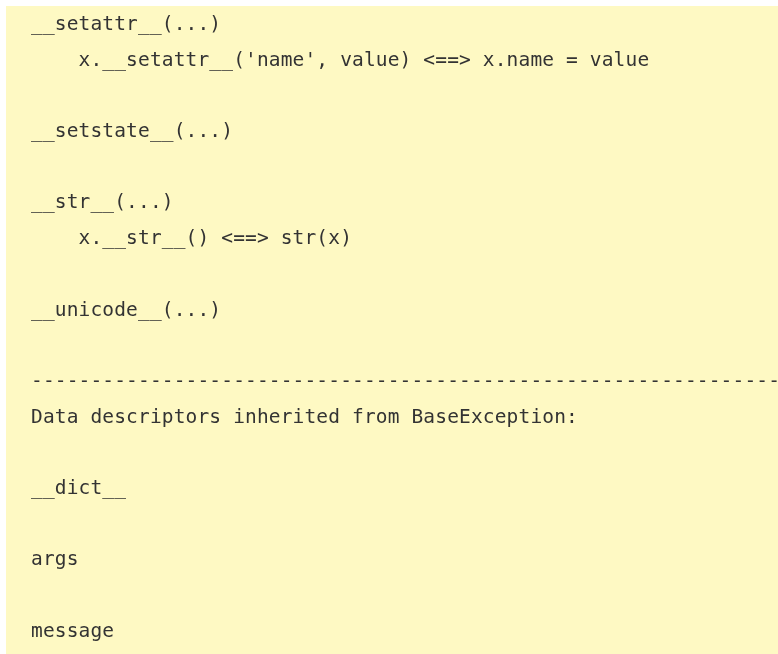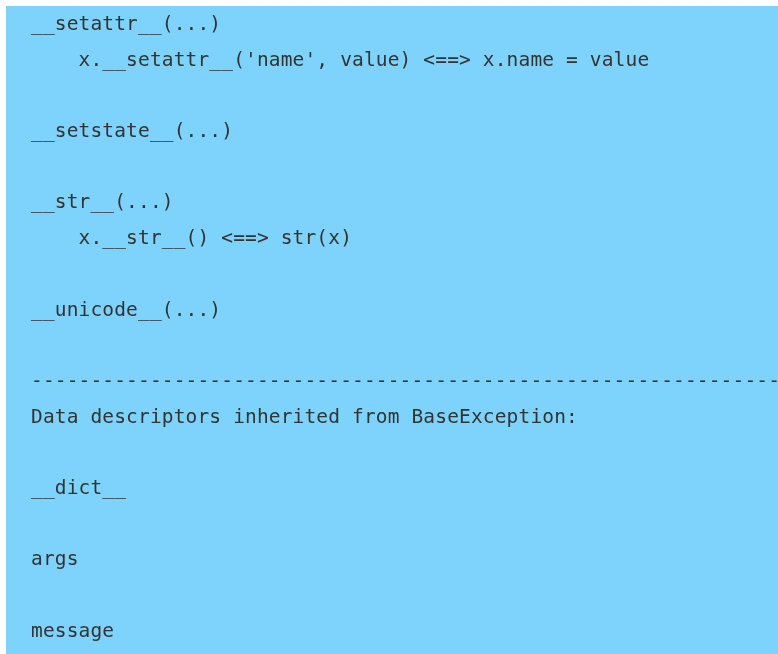--- a/index.html
+++ b/index.html
@@ -9,21 +9,21 @@
       width: 778px;
       height: 654px;
       overflow: hidden;
     }
     .code-block {
       position: absolute;
       left: 6px;
       top: 6px;
       width: 772px;
       height: 648px;
-      background: #7dd3fc;
+      background: #fef9c3;
       overflow: hidden;
     }
     .code-lines {
       position: absolute;
       left: 25px;
       top: 0px;
       margin: 0;
       font-family: "DejaVu Sans Mono", "Liberation Mono", monospace;
       font-size: 19.5px;
       line-height: 35.7px;

